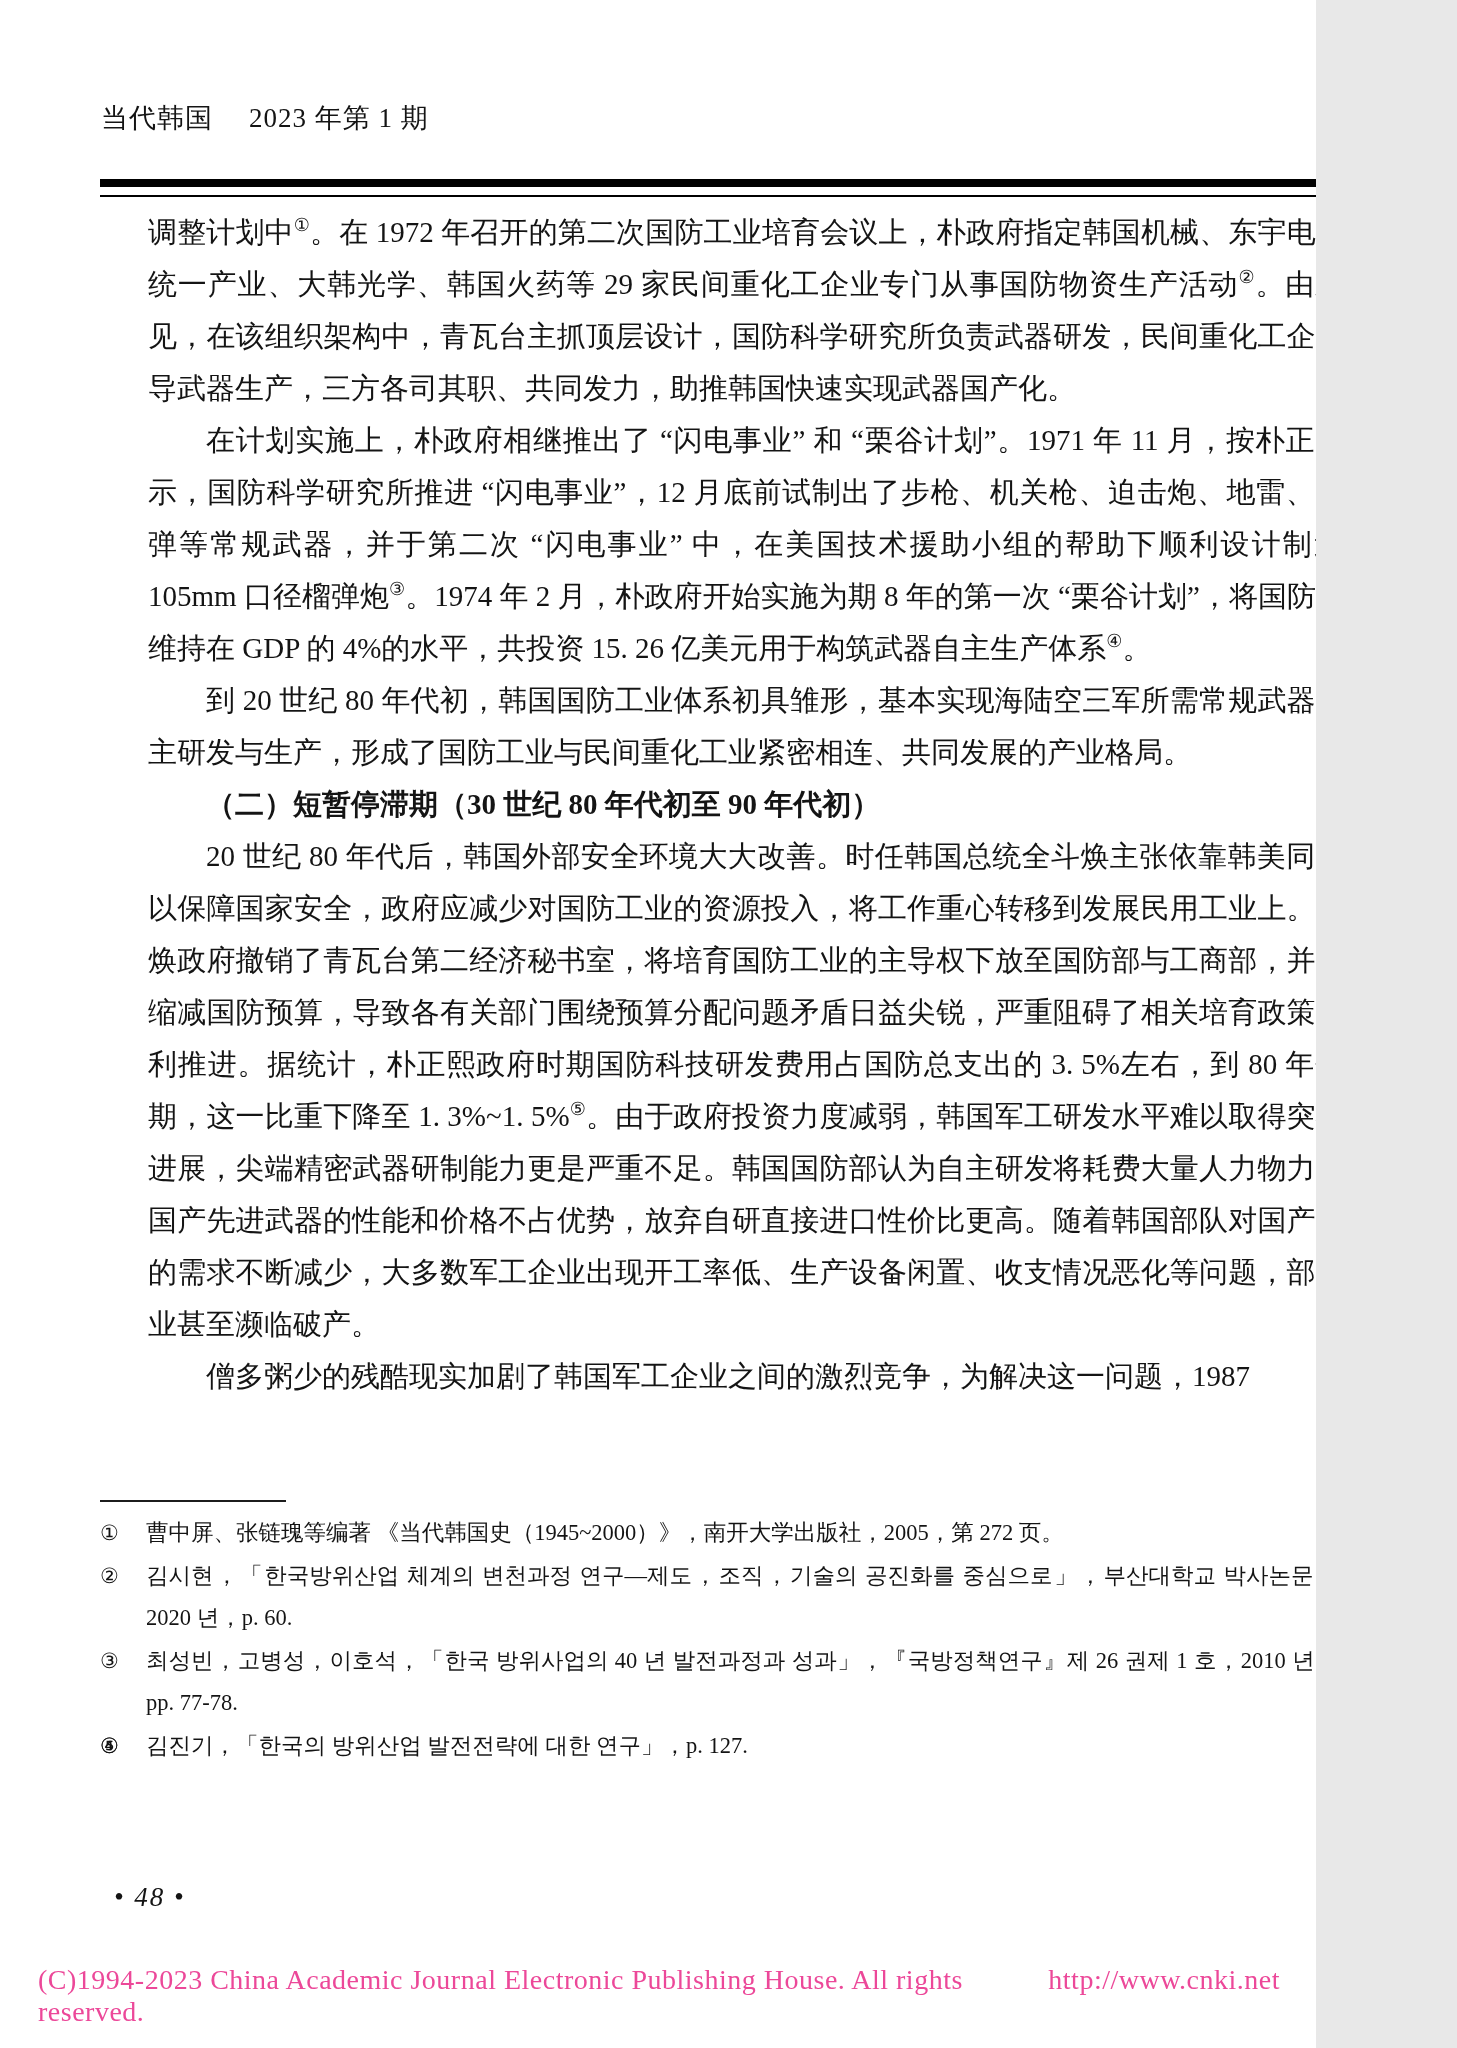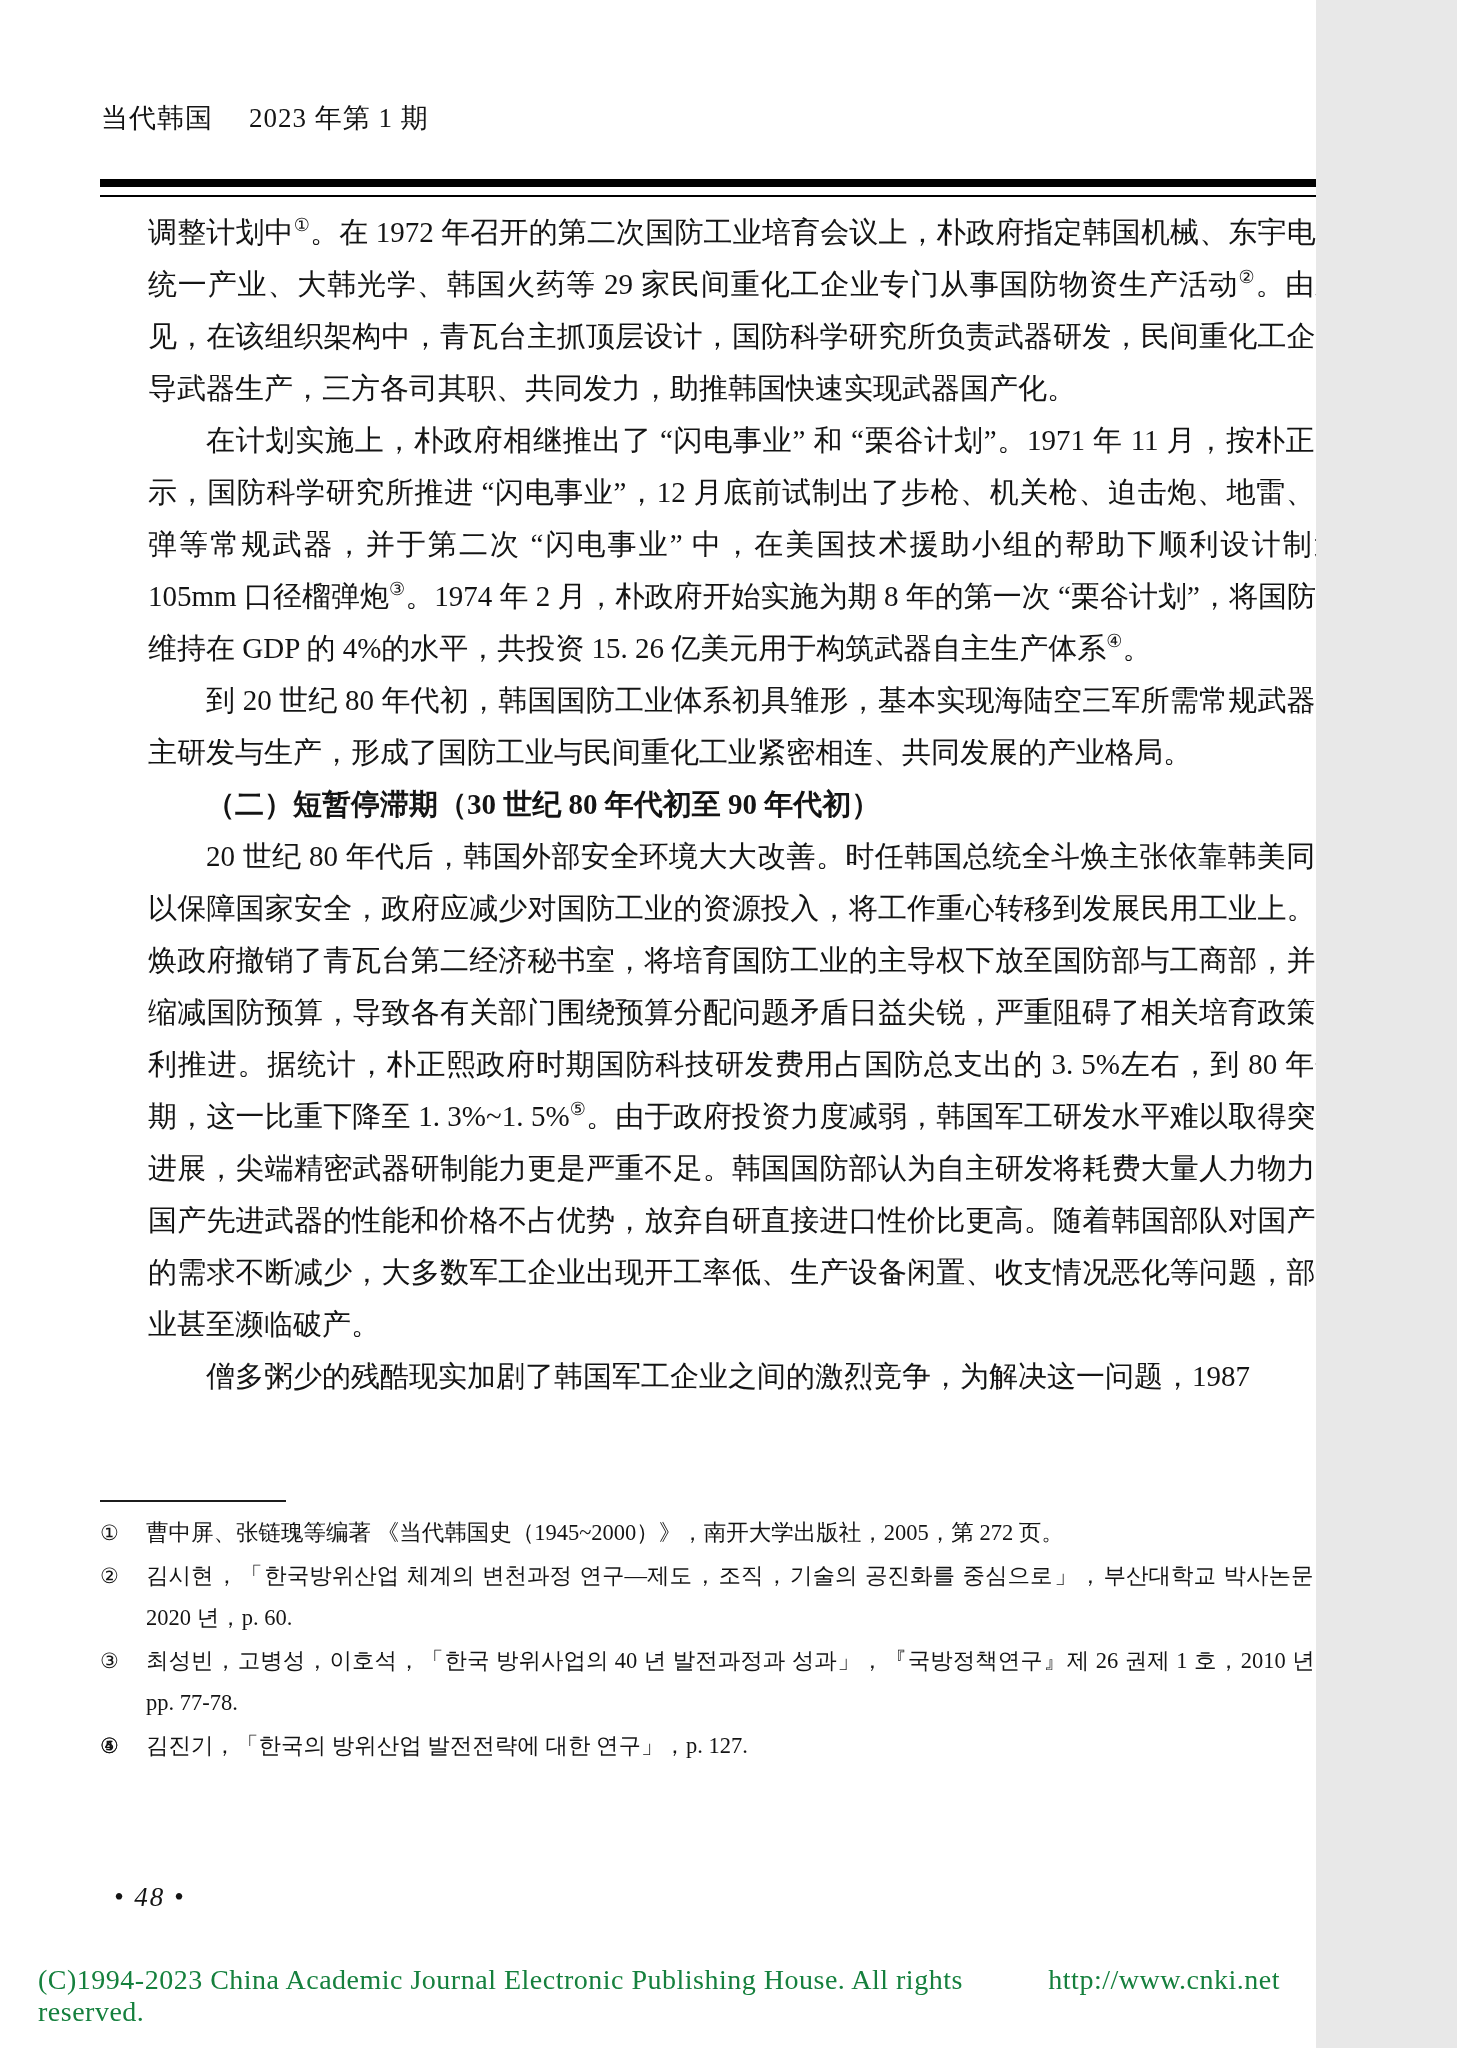--- a/index.html
+++ b/index.html
@@ -41,21 +41,21 @@
   }
   .footnote{position:relative;padding-left:46px;}
   .fn-marker{position:absolute;left:0;top:0;font-size:21px;}
   .pageno{
     position:absolute;left:114px;top:1882px;
     font-size:27px;font-style:italic;letter-spacing:2px;
   }
   .footer{
     position:absolute;left:38px;right:36px;top:1964px;
     display:flex;justify-content:space-between;align-items:baseline;
-    font-size:28px;color:#15803d;letter-spacing:0.5px;
+    font-size:28px;color:#ec4899;letter-spacing:0.5px;
     font-family:"Liberation Serif","DejaVu Serif",serif;
   }
 </style>
 </head>
 <body>
 
 <div class="page">
 
   <div class="header">
     <span class="journal">当代韩国</span><span class="issue">2023 年第 1 期</span>

